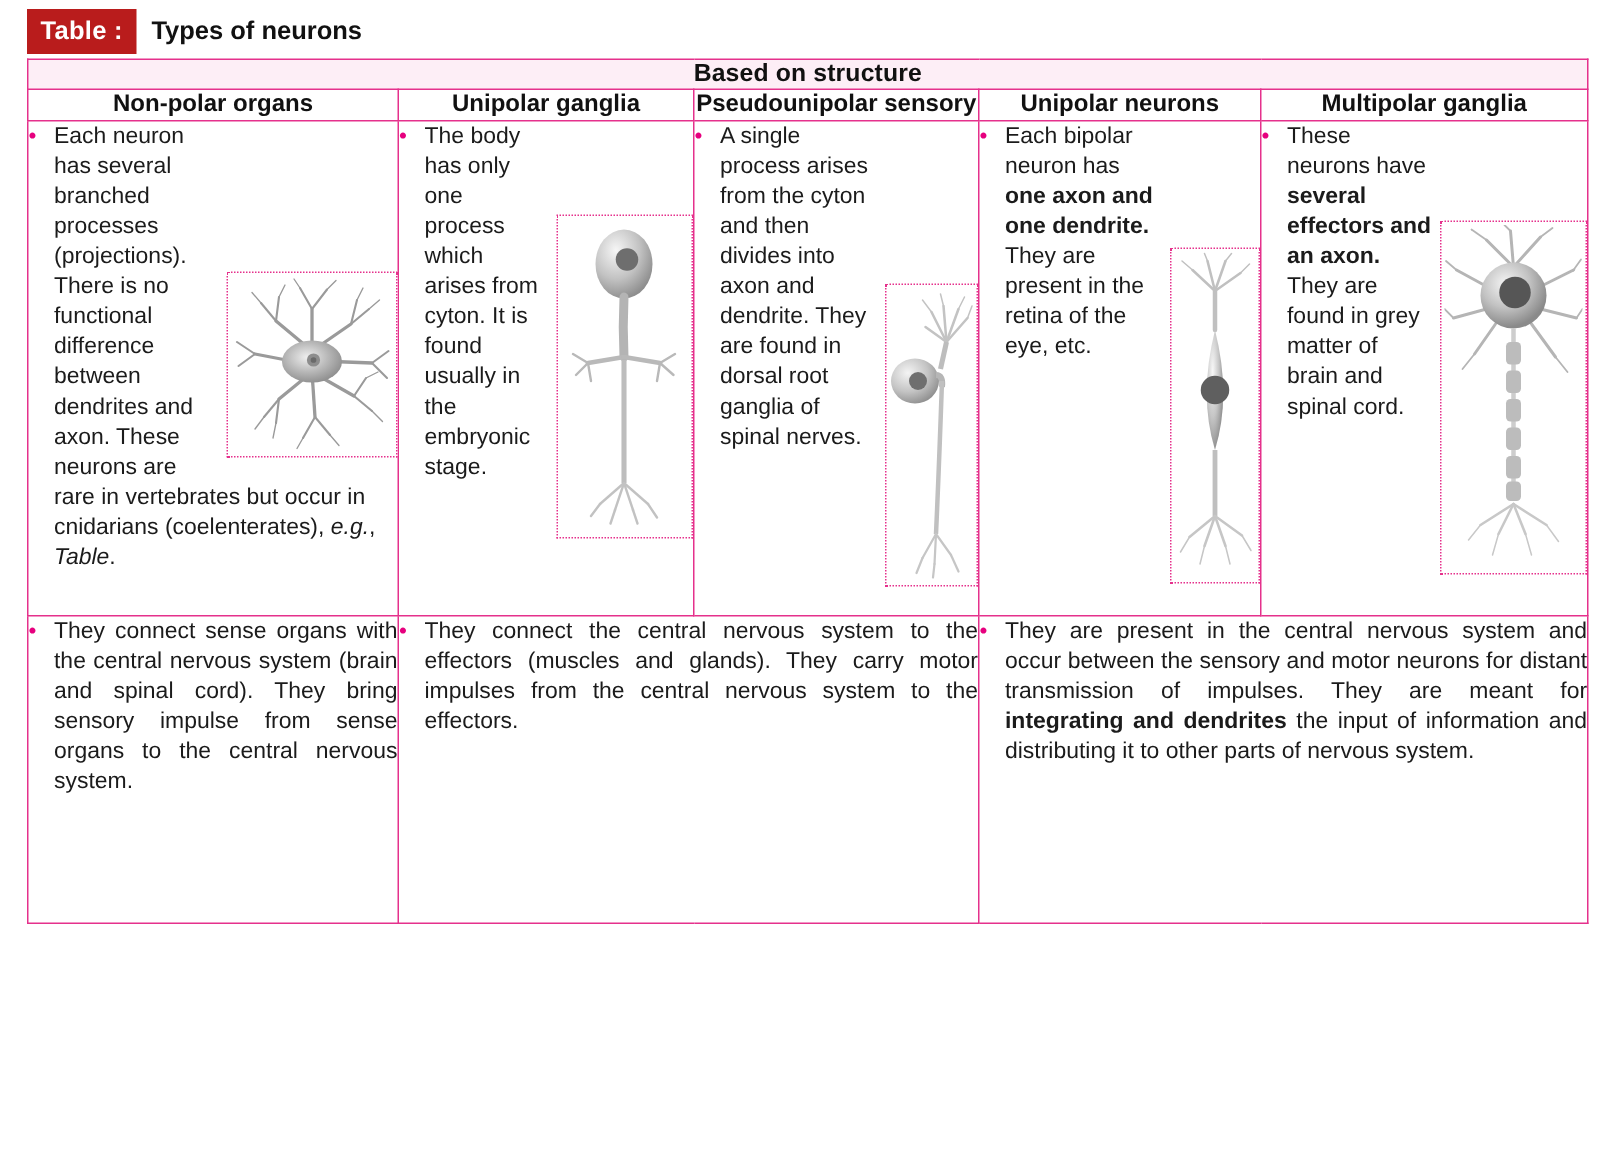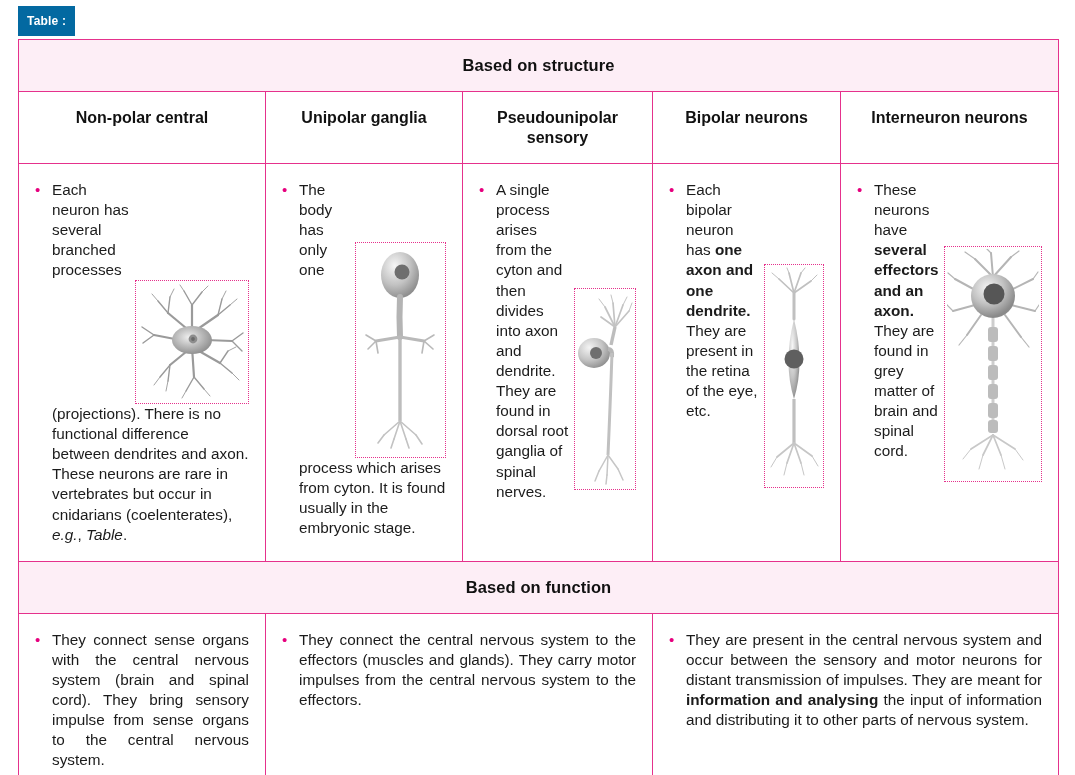--- a/index.html
+++ b/index.html
@@ -19,23 +19,23 @@
 
   
   .caption-row {
     position: absolute;
     left: 18px; top: 6px;
     display: flex;
     align-items: stretch;
     height: 30px;
   }
   .caption-badge {
-    background: #0369a1;
+    background: #b91c1c;
     color: #ffffff;
-    font-size: 12px;
+    font-size: 17px;
     font-weight: bold;
     line-height: 30px;
     padding: 0 9px 0 9px;
     letter-spacing: .2px;
     white-space: nowrap;
   }
   .caption-title {
     color: #111111;
     font-size: 17px;
     font-weight: bold;
@@ -49,21 +49,21 @@
     position: absolute;
     left: 18px;
     top: 39px;
     width: 1040px;
     border-collapse: collapse;
     table-layout: fixed;
   }
   .tbl td, .tbl th {
     border: 1.5px solid #e5318c;
     vertical-align: top;
-    padding: 16px;
+    padding: 0;
   }
   .band {
     background: #fdeef6;
     text-align: center;
     font-size: 16.5px;
     font-weight: bold;
     color: #111111;
     padding: 5px 0 6px 0;
     letter-spacing: .1px;
   }
@@ -116,42 +116,43 @@
   .struct-body td { height: 330px; }
   .func-body td { height: 205px; }
 </style>
 </head>
 <body>
 
 <div id="page">
 
   <div class="caption-row">
     <div class="caption-badge">Table :</div>
+    <div class="caption-title">Types of neurons</div>
   </div>
 
   <table class="tbl">
     <colgroup>
       <col style="width:247px">
         <col style="width:197px">
         <col style="width:190px">
         <col style="width:188px">
         <col style="width:218px">
     </colgroup>
     <tbody>
 
       <tr>
         <td class="band" colspan="5">Based on structure</td>
       </tr>
 
       <tr>
-        <td class="colhead">Non-polar central</td>
+        <td class="colhead">Non-polar organs</td>
         <td class="colhead">Unipolar ganglia</td>
         <td class="colhead">Pseudounipolar sensory</td>
-        <td class="colhead">Bipolar neurons</td>
-        <td class="colhead">Interneuron neurons</td>
+        <td class="colhead">Unipolar neurons</td>
+        <td class="colhead">Multipolar ganglia</td>
       </tr>
 
       <tr class="struct-body">
 
         <td class="bodycell">
           <div class="bullet-wrap">
             <span class="dot">•</span>
             <span class="btext"><span class="figbox" style="float:right;margin-top:100px;">
                 <svg width="108" height="118" viewBox="0 0 108 118">
                   <defs>
@@ -410,41 +411,38 @@
                         <path d="M54 206 L58 220"></path>
                         <path d="M68 200 L76 211"></path>
                     </g>
                   </g>
                 </svg>
               </span>These neurons have <b>several effectors and an axon.</b> They are found in grey matter of brain and spinal cord.</span>
           </div>
         </td>
       </tr>
 
-      <tr>
-        <td class="band" colspan="5">Based on function</td>
-      </tr>
 
 
       <tr class="func-body">
         <td class="bodycell just">
           <div class="bullet-wrap">
             <span class="dot">•</span>
             <span class="btext">They connect sense organs with the central nervous system (brain and spinal cord). They bring sensory impulse from sense organs to the central nervous system.</span>
           </div>
         </td>
         <td class="bodycell just" colspan="2">
           <div class="bullet-wrap">
             <span class="dot">•</span>
             <span class="btext">They connect the central nervous system to the effectors (muscles and glands). They carry motor impulses from the central nervous system to the effectors.</span>
           </div>
         </td>
         <td class="bodycell just" colspan="2">
           <div class="bullet-wrap">
             <span class="dot">•</span>
-            <span class="btext">They are present in the central nervous system and occur between the sensory and motor neurons for distant transmission of impulses. They are meant for <b>information and analysing</b> the input of information and distributing it to other parts of nervous system.</span>
+            <span class="btext">They are present in the central nervous system and occur between the sensory and motor neurons for distant transmission of impulses. They are meant for <b>integrating and dendrites</b> the input of information and distributing it to other parts of nervous system.</span>
           </div>
         </td>
       </tr>
 
     </tbody>
   </table>
 </div>
 
 </body></html>

